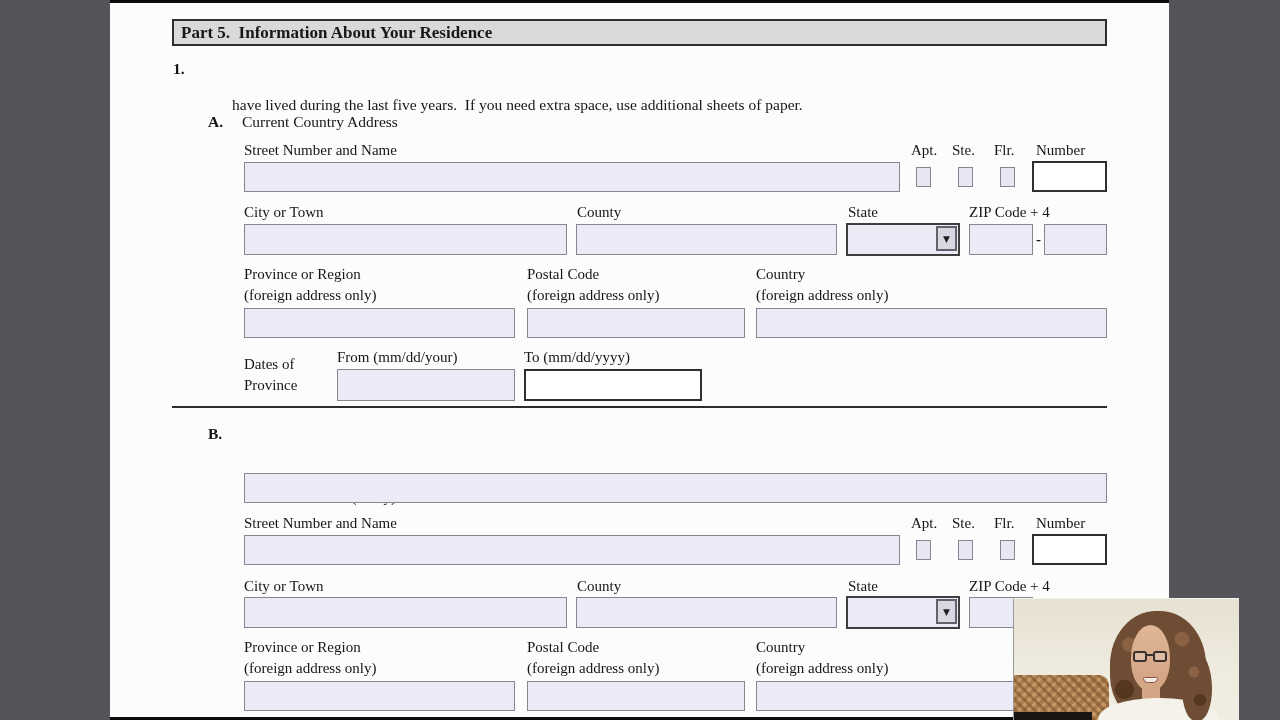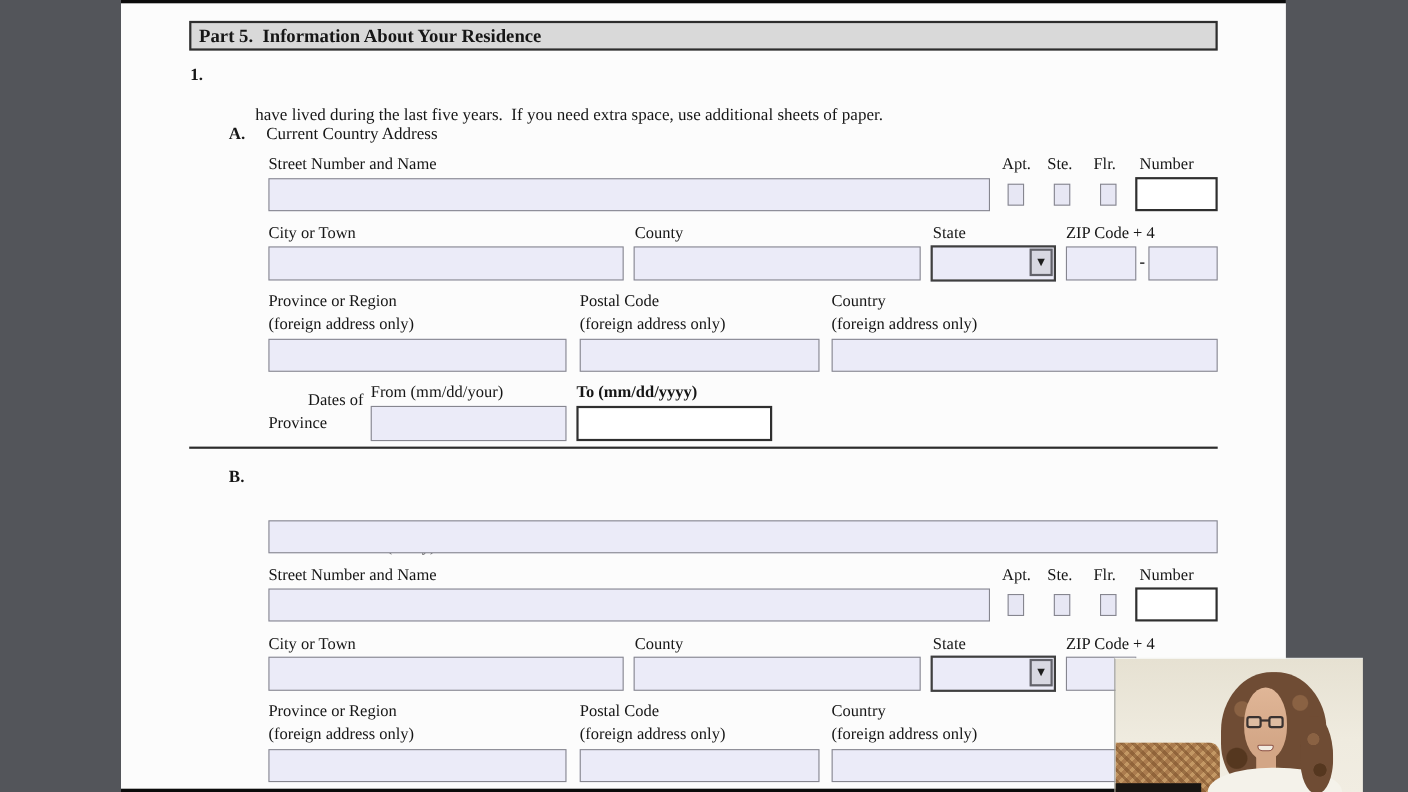--- a/index.html
+++ b/index.html
@@ -154,24 +154,24 @@
   <div class="lbl" style="left:244px;top:286px;">(foreign address only)</div>
   <div class="lbl" style="left:527px;top:265px;">Postal Code</div>
   <div class="lbl" style="left:527px;top:286px;">(foreign address only)</div>
   <div class="lbl" style="left:756px;top:265px;">Country</div>
   <div class="lbl" style="left:756px;top:286px;">(foreign address only)</div>
 
   <input class="in-lav" style="left: 244px; top: 308px; width: 271px; height: 30px;">
   <input class="in-lav" style="left: 527px; top: 308px; width: 218px; height: 30px;">
   <input class="in-lav" style="left: 756px; top: 308px; width: 351px; height: 30px;">
 
-  <div class="lbl" style="left:244px;top:355px;margin-left:36px;">Dates of</div>
+  <div class="lbl" style="left:244px;top:355px;">Dates of</div>
   <div class="lbl" style="left:244px;top:376px;">Province</div>
   <div class="lbl" style="left:337px;top:348px;">From (mm/dd/your)</div>
-  <div class="lbl" style="left:524px;top:348px;font-weight:bold;">To (mm/dd/yyyy)</div>
+  <div class="lbl" style="left:524px;top:348px;">To (mm/dd/yyyy)</div>
   <input class="in-lav" style="left: 337px; top: 369px; width: 178px; height: 32px;">
   <input class="in-white" style="left: 524px; top: 369px; width: 178px; height: 32px;">
 
   <div class="divider"></div>
 
   <div class="txt b" style="left:208px;top:424px;">B.</div>
 
   <div class="lbl" style="left:244px;top:452px;margin-top:36px;">In Care Of Name (if any)</div>
   <input class="in-lav" style="left: 244px; top: 473px; width: 863px; height: 30px;">
 

